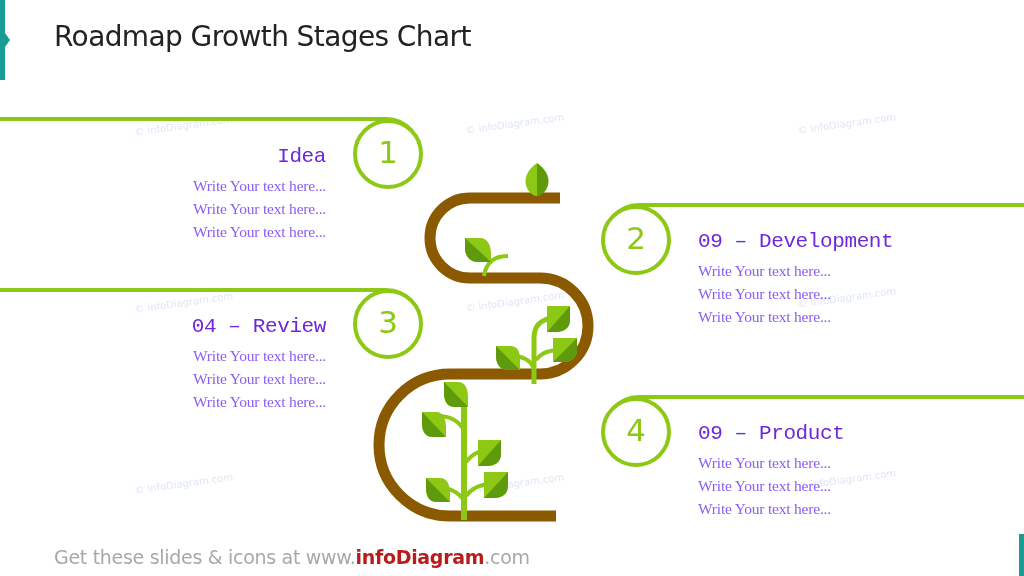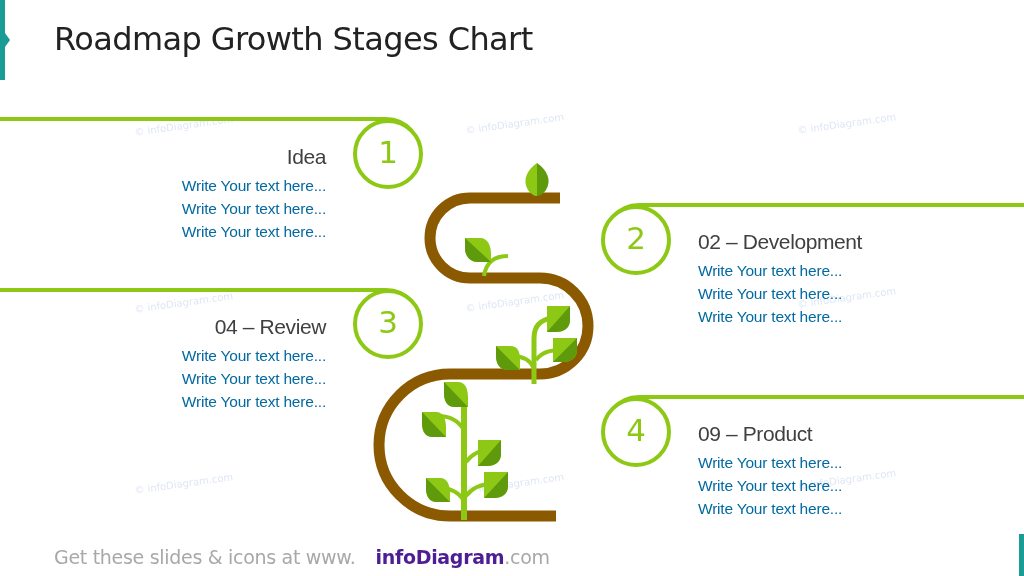--- a/index.html
+++ b/index.html
@@ -16,40 +16,40 @@
     position: absolute; left: 5px; top: 33px; width: 0; height: 0;
     border-top: 7px solid transparent; border-bottom: 7px solid transparent;
     border-left: 5px solid #1a9c96;
   }
   .accent-bar-right {
     position: absolute; right: 0; top: 534px; width: 5px; height: 42px;
     background: #1a9c96;
   }
   .title {
     position: absolute; left: 54px; top: 20px;
-    font-size: 32px; color: #222222; font-weight: normal;
+    font-size: 28px; color: #222222; font-weight: normal;
     font-family: "DejaVu Sans", "Liberation Sans", sans-serif;
     letter-spacing: -0.6px;
   }
   .footer {
     position: absolute; left: 54px; top: 546px;
     font-size: 19px; color: #a8a8a8;
     font-family: "DejaVu Sans", sans-serif;
     letter-spacing: -0.3px;
   }
-  .footer b { color: #4c1d95; margin-left: 20px; }
+  .footer b { color: #b91c1c; }
   svg.diagram { position: absolute; left: 0; top: 0; }
   .stage-title {
-    position: absolute; font-size: 21px; color: #404040;
-    font-family: Liberation Sans, sans-serif; letter-spacing: -0.4px;
+    position: absolute; font-size: 21px; color: #6d28d9;
+    font-family: Liberation Mono, monospace; letter-spacing: -0.4px;
     white-space: nowrap;
   }
   .stage-lines {
-    position: absolute; font-size: 15.5px; color: #0369a1; line-height: 23px;
-    font-family: Liberation Sans, sans-serif; letter-spacing: -0.2px;
+    position: absolute; font-size: 15.5px; color: #8b5cf6; line-height: 23px;
+    font-family: Liberation Serif, serif; letter-spacing: -0.2px;
     white-space: nowrap;
   }
   .right-align { text-align: right; }
   .num {
     position: absolute; width: 60px; text-align: center;
     font-size: 31px; color: #8cc814;
     font-family: "DejaVu Sans", sans-serif;
   }
   .wm {
     position: absolute; font-size: 10px; color: #dfe6f5;
@@ -154,21 +154,21 @@
 <div>
   <div class="stage-title right-align" style="right:698px;top:315px;">04 – Review</div>
   <div class="stage-lines right-align" style="right:698px;top:344px;">
     <div>Write Your text here...</div>
     <div>Write Your text here...</div>
     <div>Write Your text here...</div>
   </div>
 </div>
 
 <div>
-  <div class="stage-title" style="left:698px;top:230px;">02 – Development</div>
+  <div class="stage-title" style="left:698px;top:230px;">09 – Development</div>
   <div class="stage-lines" style="left:698px;top:259px;">
     <div>Write Your text here...</div>
     <div>Write Your text here...</div>
     <div>Write Your text here...</div>
   </div>
 </div>
 
 <div>
   <div class="stage-title" style="left:698px;top:422px;">09 – Product</div>
   <div class="stage-lines" style="left:698px;top:451px;">

